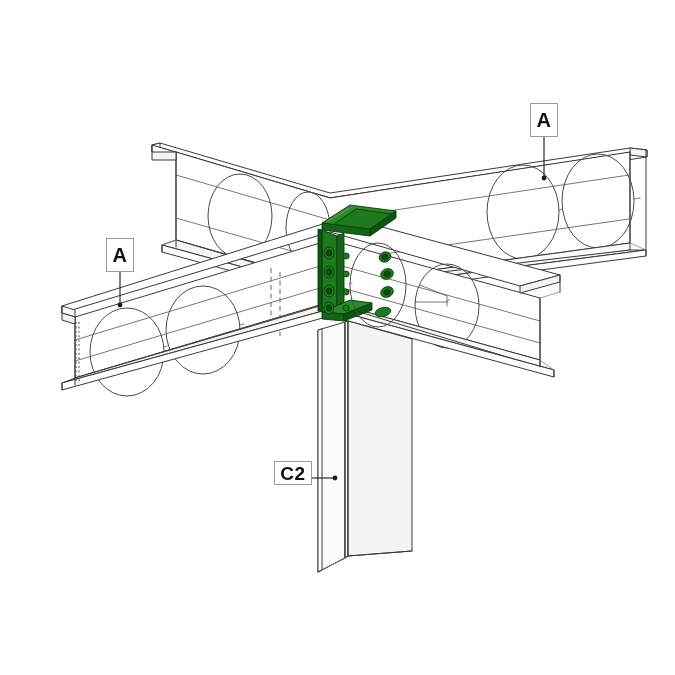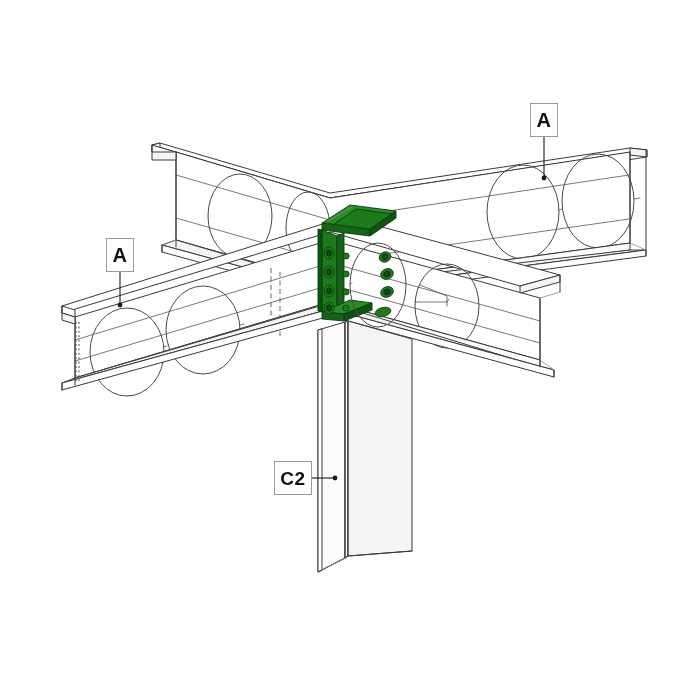--- a/index.html
+++ b/index.html
@@ -56,21 +56,21 @@
     justify-content: center;
     font-family: "Liberation Sans", sans-serif;
     font-size: 20px;
     font-weight: 700;
     color: #111111;
     letter-spacing: 0.5px;
     line-height: 1;
   }
   #label-a-right { left: 530px; top: 103px; width: 28px; height: 34px; }
   #label-a-left  { left: 106px; top: 238px; width: 28px; height: 34px; }
-  #label-c2      { left: 274px; top: 461px; width: 38px; height: 34px; font-size: 19px; }
+  #label-c2      { left: 274px; top: 461px; width: 38px; height: 24px; font-size: 19px; }
 </style>
 </head>
 <body>
 
 <div id="stage">
 
   <svg id="drawing" viewBox="0 0 675 675">
 
     <g>
 

